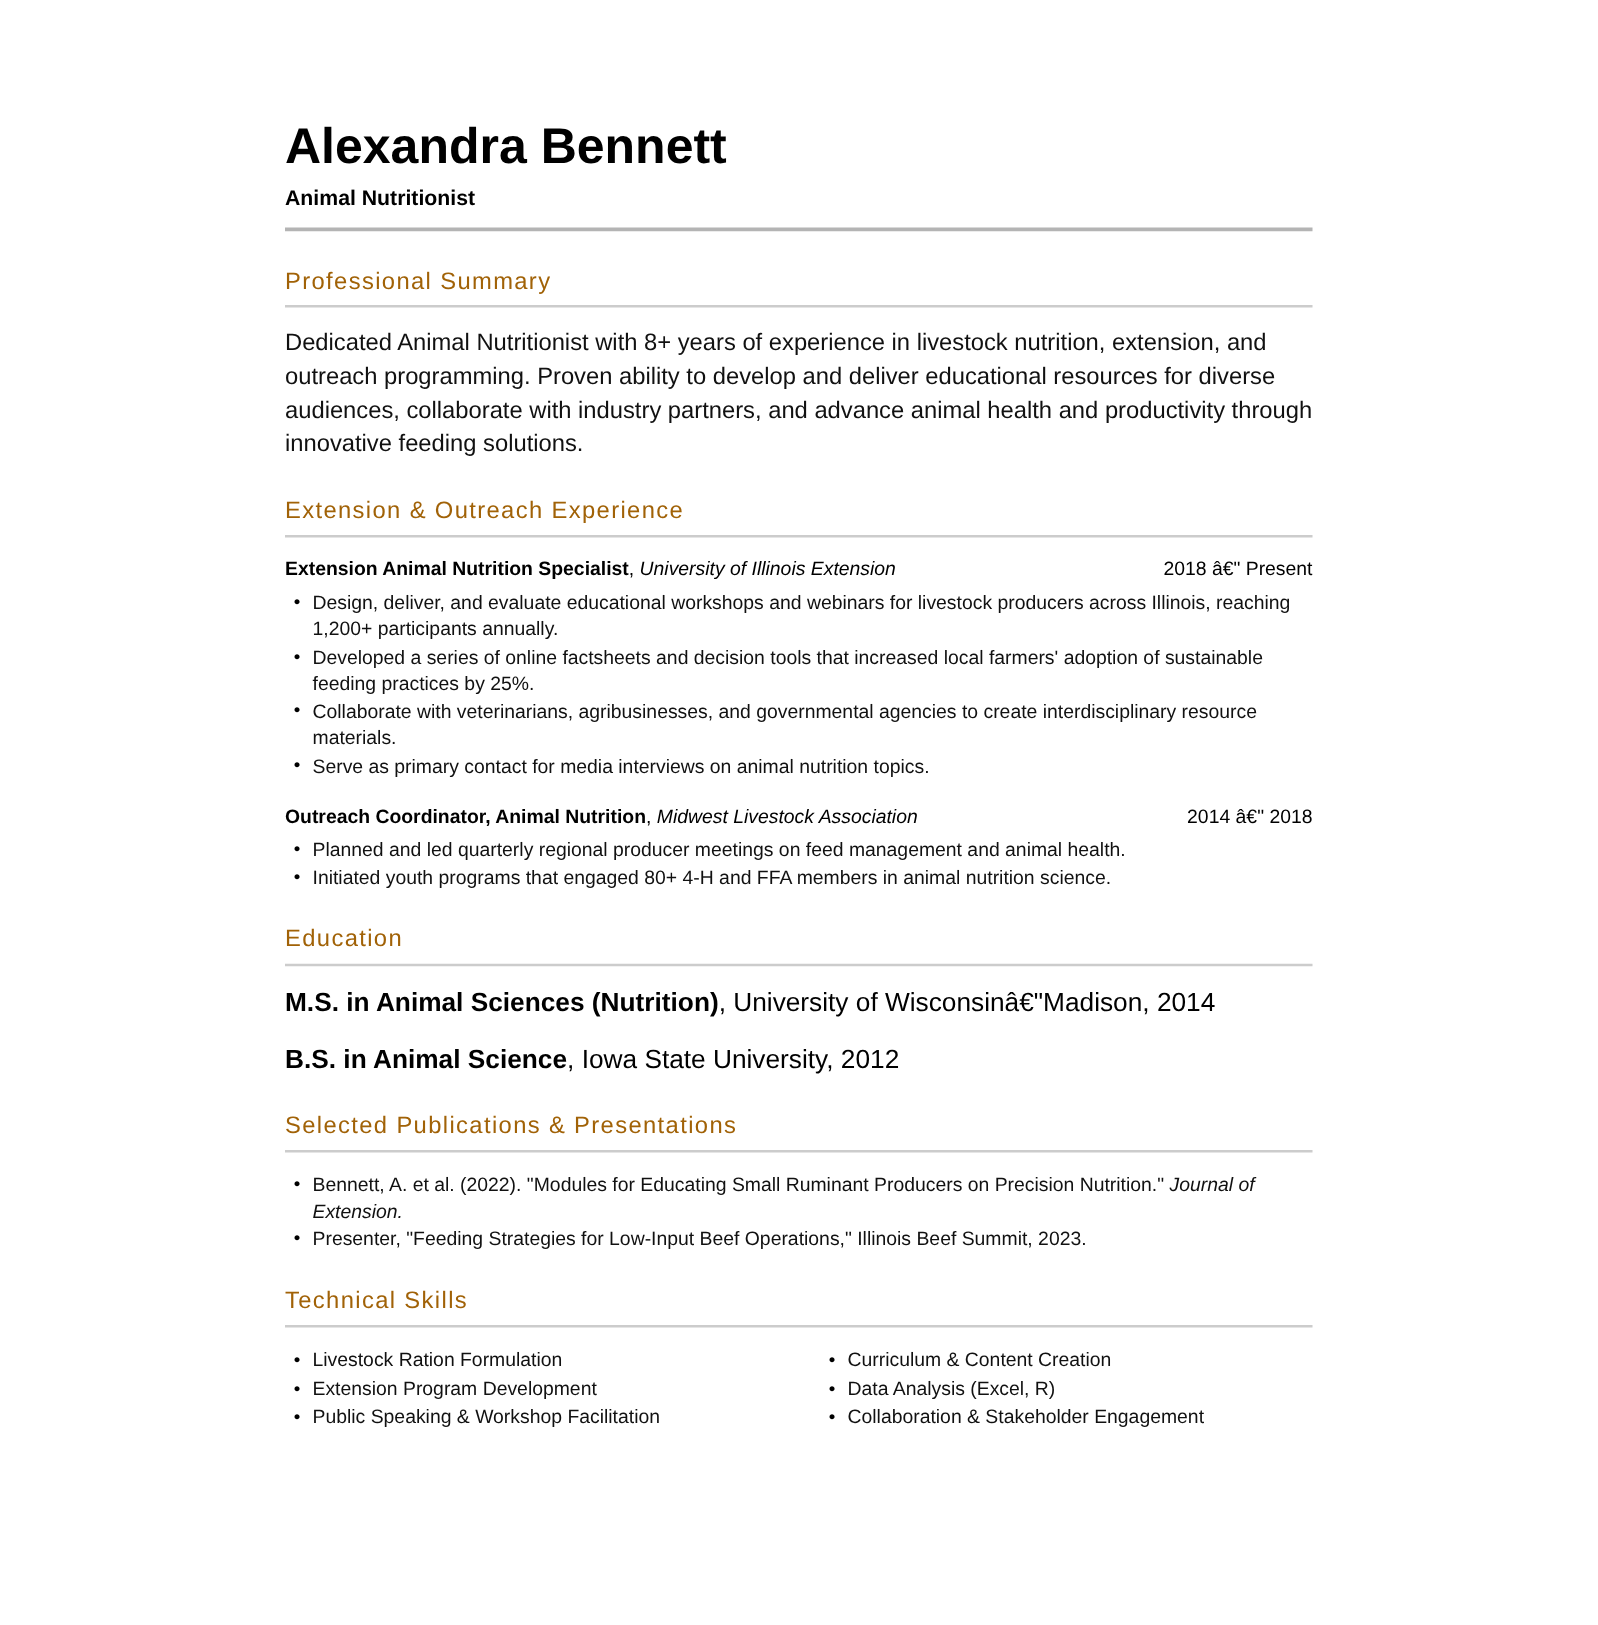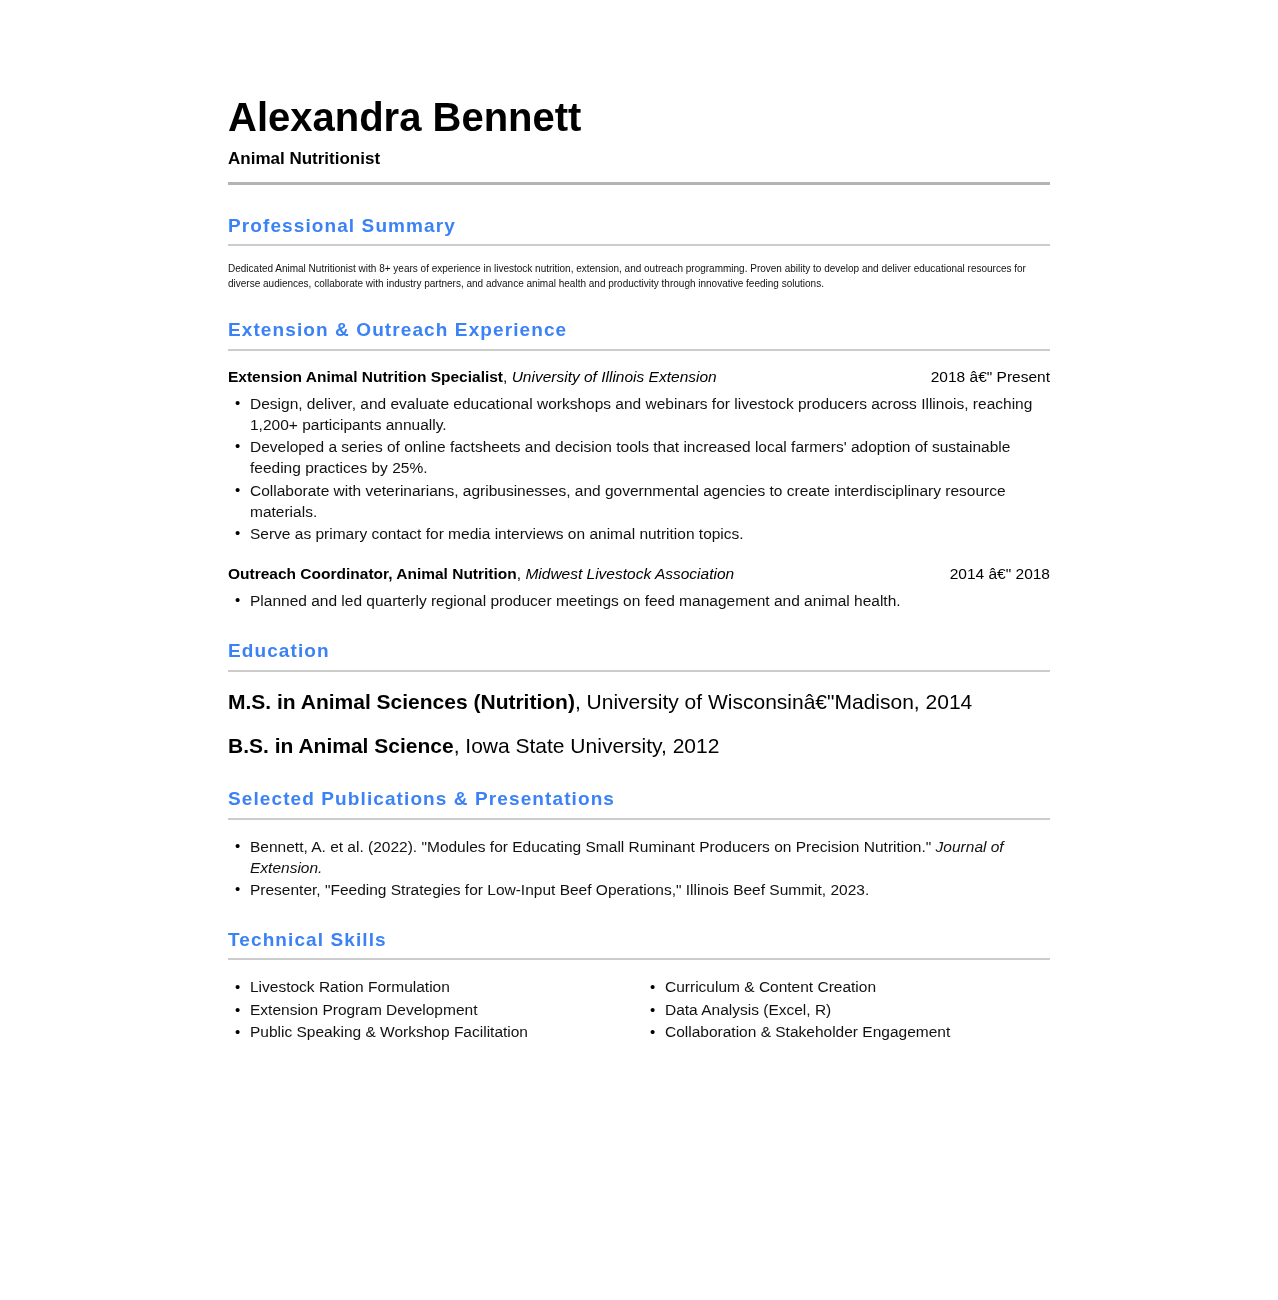--- a/index.html
+++ b/index.html
@@ -57,35 +57,35 @@
     margin: 0 0 30px 0;
     width: 822px;
   }
 
   
   .section {
     margin: 0 0 28px 0;
   }
   .section-heading {
     font-size: 19px;
-    font-weight: bold;
+    font-weight: normal;
     letter-spacing: 1.1px;
     margin: 0 0 7px 0;
     line-height: 1.2;
-    color: #3b82f6;
+    color: #a16207;
   }
   .section-rule {
     border: 0;
     border-top: 2px solid #cccccc;
     margin: 0 0 16px 0;
     width: 822px;
   }
 
   .summary-text {
-    font-size: 10px;
+    font-size: 19px;
     line-height: 1.42;
     margin: 0;
     color: #111;
   }
 
   
   .job {
     margin: 0 0 20px 0;
   }
   .job:last-child { margin-bottom: 0; }
@@ -140,21 +140,21 @@
   .edu-entry:last-child { margin-bottom: 0; }
   .edu-degree { font-weight: bold; }
 
   
   .pub-italic { font-style: italic; }
 
   
   .skills-grid {
     display: grid;
     grid-template-columns: 415px 1fr;
-    column-gap: 0;
+    column-gap: 13px;
   }
   .skills-grid ul {
     margin: 0;
     padding: 0 0 0 22px;
     list-style: none;
   }
   .skills-grid li {
     position: relative;
     font-size: 15.5px;
     line-height: 1.45;
@@ -211,20 +211,21 @@
       <div class="job">
         <div class="job-head">
           <div class="job-head-left">
             <span class="job-role">Outreach Coordinator, Animal Nutrition</span><span>,</span>
             <span class="job-org">Midwest Livestock Association</span>
           </div>
           <div class="job-dates">2014 â€" 2018</div>
         </div>
         <ul class="bullets">
           <li>Planned and led quarterly regional producer meetings on feed management and animal health.</li>
+          <li>Initiated youth programs that engaged 80+ 4-H and FFA members in animal nutrition science.</li>
         </ul>
       </div>
     </section>
 
     <section class="section">
       <h2 class="section-heading">Education</h2>
       <hr class="section-rule">
 
       <div class="edu-entry">
         <span class="edu-degree">M.S. in Animal Sciences (Nutrition)</span><span>, University of Wisconsinâ€"Madison, 2014</span>

